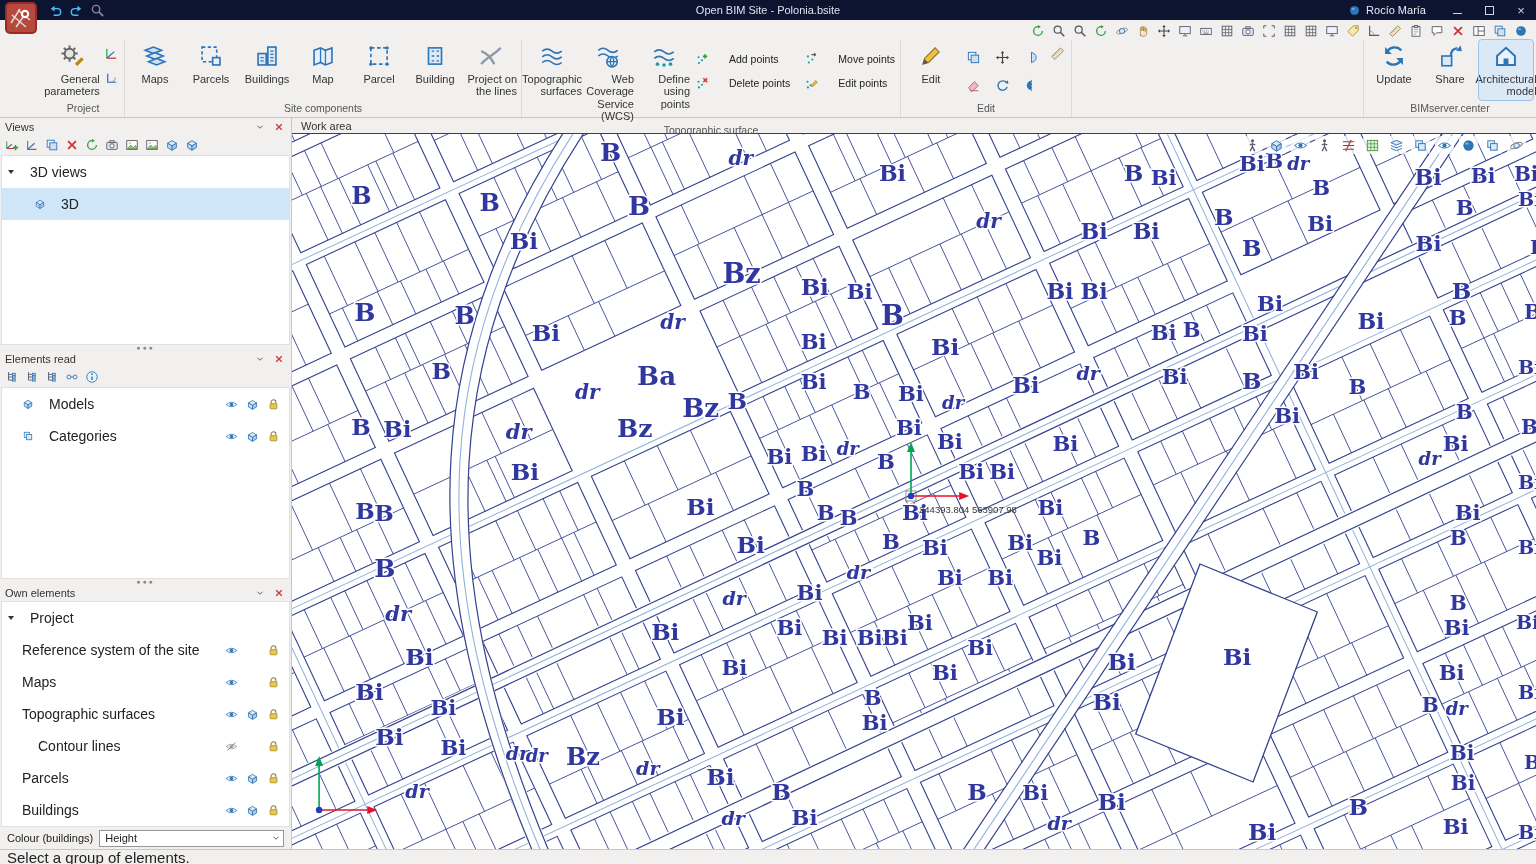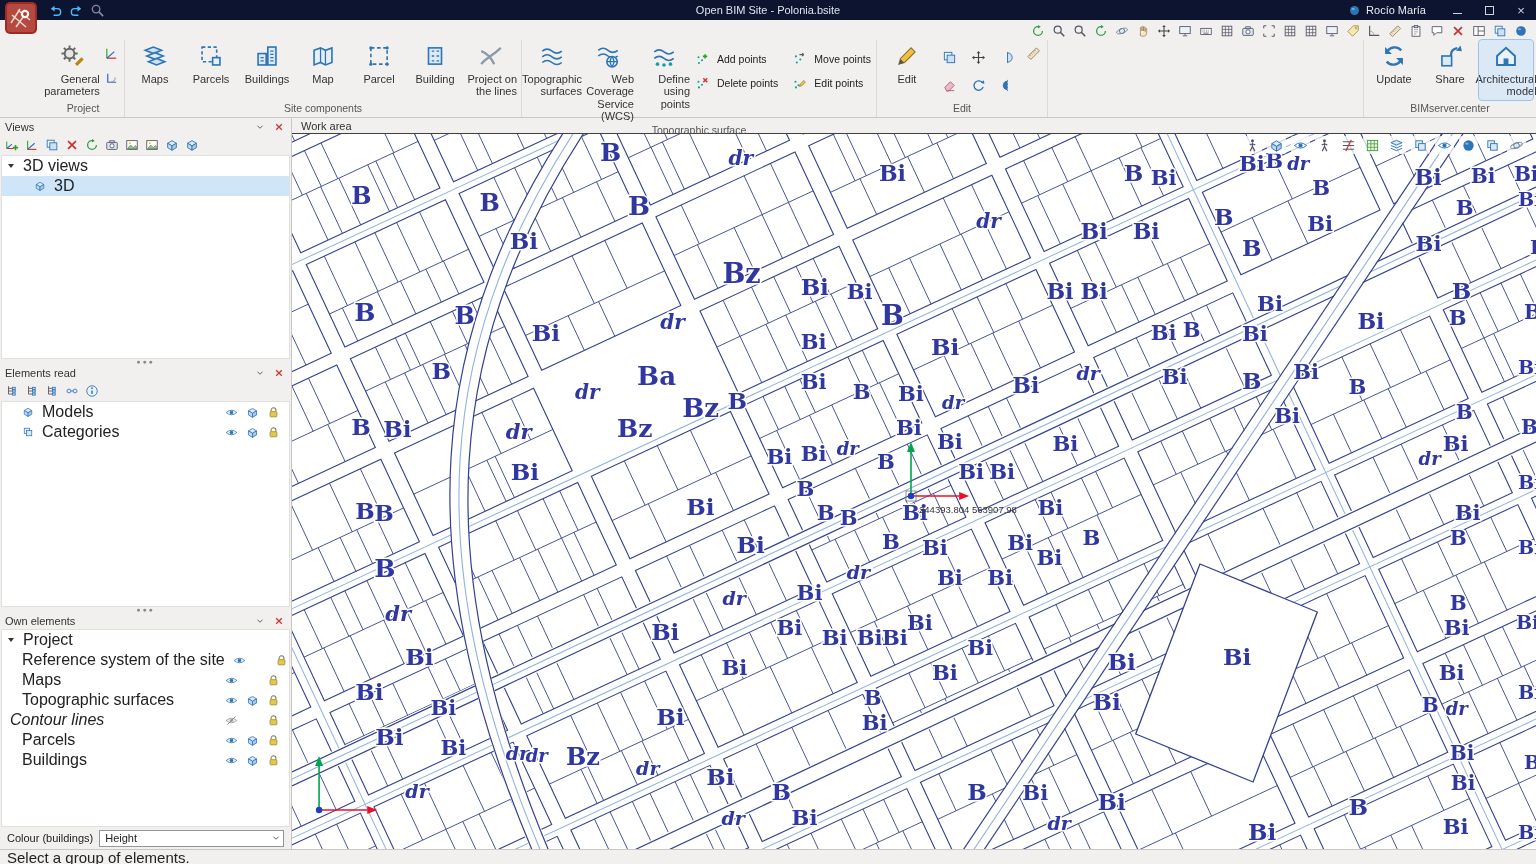--- a/index.html
+++ b/index.html
@@ -24,21 +24,21 @@
   .rgroup{display:flex;flex-direction:column;border-right:1px solid #dcdad6;padding:0 3px;flex:0 0 auto}
   .rgroup.right{margin-left:auto;border-right:none;border-left:1px solid #dcdad6}
   .gitems{display:flex;align-items:flex-start;gap:2px;flex:1}
   .glabel{text-align:center;font-size:10.5px;color:#555;padding:1px 6px 3px;white-space:nowrap}
   .rbtn-large{display:flex;flex-direction:column;align-items:center;width:54px;min-height:60px;padding:3px 1px 1px;border-radius:3px;cursor:pointer}
   .rbtn-large.hl{background:#dbe9f7;outline:1px solid #9ec3e8}
   .rbtn-large .bigico svg{width:26px;height:26px}
   .rbtn-large .lbl{font-size:11px;line-height:1.12;text-align:right;margin-top:2px;color:#333;max-width:66px}
   .rbtn-stack{display:flex;flex-direction:column;gap:5px;padding-top:3px}
   .rbtn-grid{display:grid;grid-template-rows:repeat(2,20px);grid-auto-flow:column;gap:4px 10px;padding-top:9px}
-  .gr-item{display:flex;align-items:center;gap:8px;font-size:10.5px;cursor:pointer;padding:0 2px;white-space:nowrap}
+  .gr-item{display:flex;align-items:center;gap:20px;font-size:10.5px;cursor:pointer;padding:0 2px;white-space:nowrap}
   .gr-item svg{width:14px;height:14px}
   .rbtn-grid2{display:grid;grid-template-rows:repeat(2,22px);grid-auto-flow:column;gap:6px 9px;padding-top:7px;margin:0 4px}
   .icobtn{width:20px;height:20px;display:inline-flex;align-items:center;justify-content:center;cursor:pointer;border-radius:2px}
   .icobtn svg{width:15px;height:15px}
   #ribbon-strip{position:absolute;top:2px;right:6px;display:flex;gap:2px;align-items:center;z-index:7}
   #ribbon-strip .icobtn{width:19px;height:17px}
   #ribbon-strip .icobtn svg{width:14px;height:14px}
   
   #main{display:flex;height:731px}
   #leftcol{width:292px;background:#f1f0ee;display:flex;flex-direction:column;border-right:1px solid #c9c7c3}
@@ -48,21 +48,21 @@
   #sec-own{flex:1}
   .phead{height:17px;display:flex;align-items:center;padding:0 5px;color:#333;background:#f1f0ee;flex:0 0 auto}
   .phead .t{flex:1;font-size:11px}
   .phicons{display:flex;gap:5px;align-items:center}
   .phicons .icobtn{width:14px;height:13px}
   .phicons .icobtn svg{width:10px;height:10px}
   .ptoolbar{height:20px;display:flex;align-items:center;gap:1px;padding:0 2px;flex:0 0 auto}
   .ptoolbar .icobtn{width:19px;height:18px}
   .ptoolbar .icobtn svg{width:14px;height:14px}
   .ptree{background:#fff;flex:1;overflow:hidden;border:1px solid #e2e0dc;margin:0 1px}
-  .trow{height:20px;display:flex;align-items:center;font-size:16px;gap:8px;cursor:pointer;white-space:nowrap}
+  .trow{height:32px;display:flex;align-items:center;font-size:14px;gap:15px;cursor:pointer;white-space:nowrap}
   .trow.sel{background:#cfe5f8}
   .trow .ticon svg{width:12px;height:12px;display:block}
   .tr-icons{margin-left:auto;display:flex;gap:8px;padding-right:9px}
   .tr-icons .slot{width:13px;height:13px;display:inline-flex}
   .tr-icons .slot svg{width:13px;height:13px}
   .chev{width:0;height:0;border-left:3.5px solid transparent;border-right:3.5px solid transparent;border-top:4.5px solid #333;display:inline-block;margin-right:1px}
   .psep{height:5px;display:flex;justify-content:center;align-items:center;color:#8a8a8a;font-size:7px;letter-spacing:2px;cursor:row-resize}
   #colour-row{height:22px;display:flex;align-items:center;gap:6px;padding:0 7px;background:#f1f0ee;flex:0 0 auto}
   .selectbox{flex:1;height:17px;background:#fff;border:1px solid #979797;display:flex;align-items:center;justify-content:space-between;padding:0 2px 0 5px;font-size:11px;cursor:pointer}
   .selectbox svg{width:10px;height:10px}
@@ -972,21 +972,21 @@
                   <use href="#sym-cube"></use>
                 </svg>
               </span>
               <span class="slot">
                 <svg viewBox="0 0 16 16">
                   <use href="#sym-lock"></use>
                 </svg>
               </span>
             </span>
           </div>
-          <div class="trow" style="padding-left: 8px; font-style: italic;">
+          <div class="trow" style="padding-left: 36px;">
             <span>Contour lines</span>
             <span class="tr-icons">
               <span class="slot">
                 <svg viewBox="0 0 16 16">
                   <use href="#sym-eyeoff"></use>
                 </svg>
               </span>
               <span class="slot"></span>
               <span class="slot">
                 <svg viewBox="0 0 16 16">

